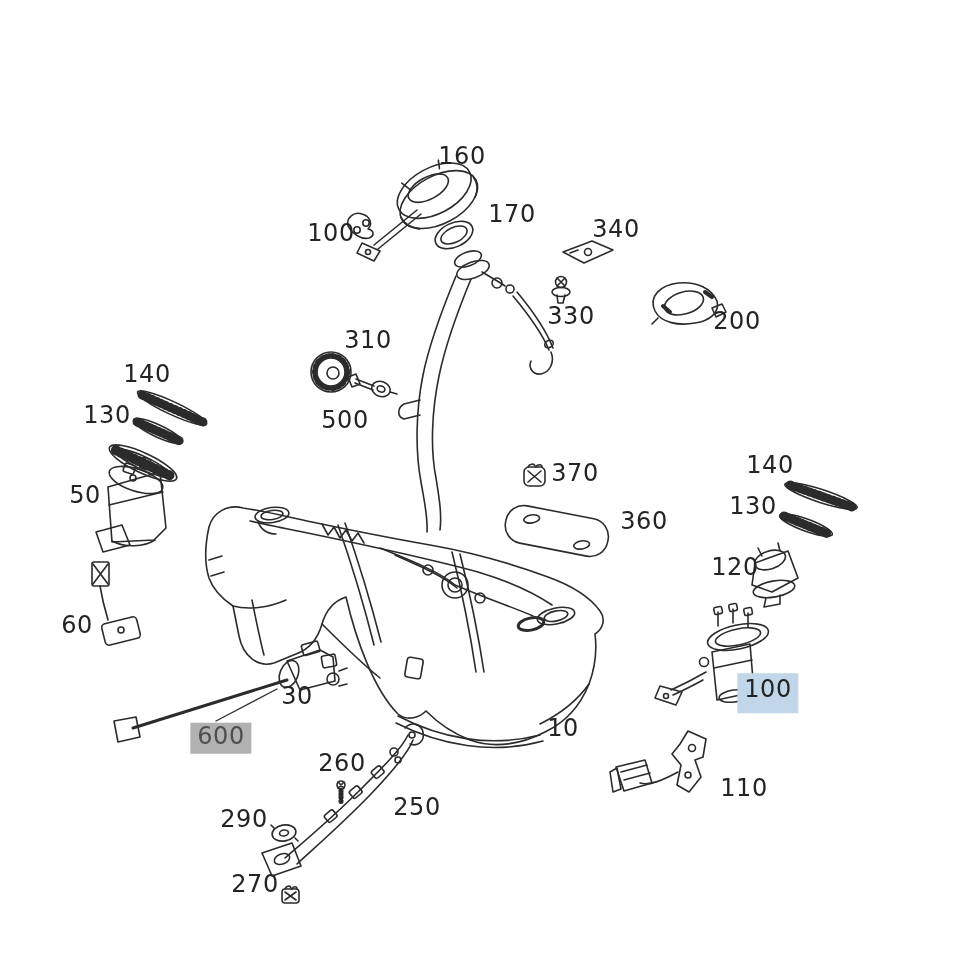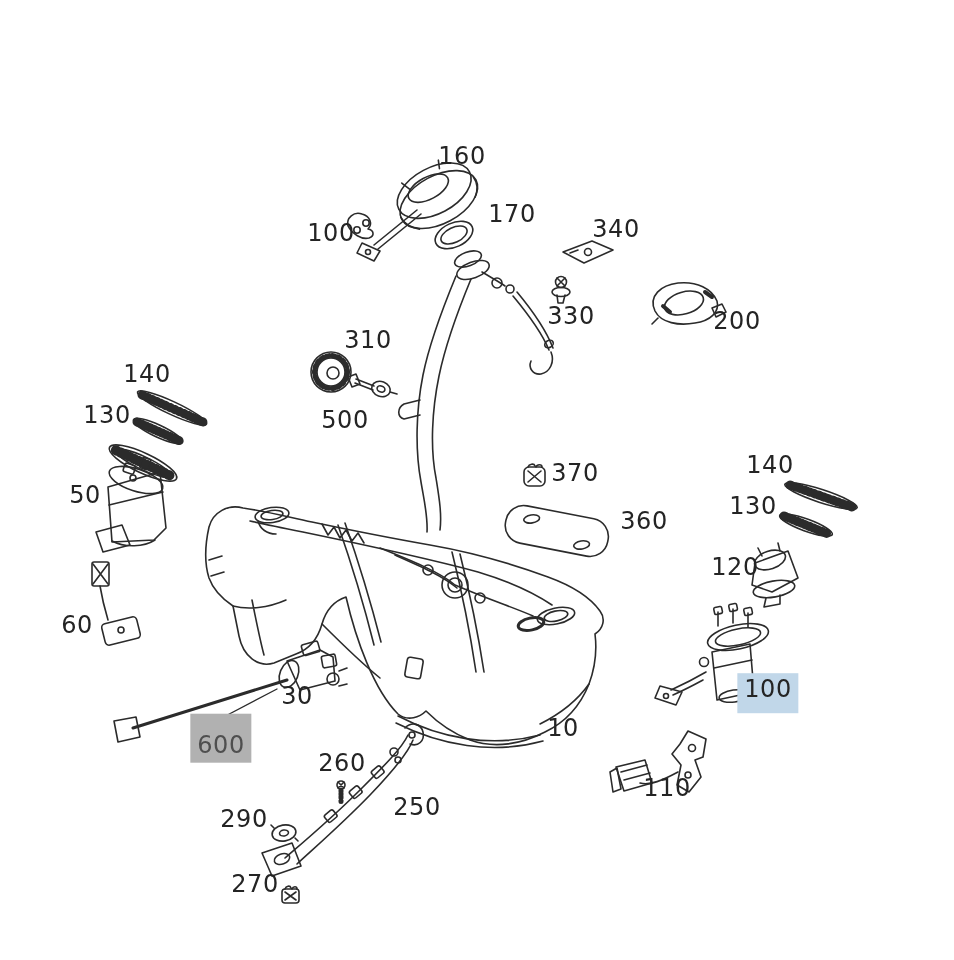--- a/index.html
+++ b/index.html
@@ -23,21 +23,21 @@
     cursor:default;
     user-select:none;
   }
   .part-label.hl-blue{
     background:var(--hl-blue,#c1d7e9);
     padding:3px 7px 9px 7px;
   }
   .part-label.hl-gray{
     background:var(--hl-gray,#b1b1b1);
     color:var(--hl-gray-text,#4f4f4f);
-    padding:18px 7px 3px 7px;
+    padding:0 7px 3px 7px;
   }
 </style>
 </head>
 <body>
 
 <div class="canvas">
 
   <svg class="art" width="954" height="960" viewBox="0 0 954 960" fill="none" stroke="#2b2b2b" stroke-width="1.6" stroke-linecap="round" stroke-linejoin="round">
 
     <g>
@@ -328,16 +328,16 @@
       <div class="part-label" style="left: 753px; top: 507px;">130</div>
       <div class="part-label" style="left: 735px; top: 568px;">120</div>
       <div class="part-label" style="left: 77px; top: 626px;">60</div>
       <div class="part-label" style="left: 297px; top: 697px;">30</div>
       <div class="part-label hl-gray" style="left: 221px; top: 738px;">600</div>
       <div class="part-label" style="left: 563px; top: 729px;">10</div>
       <div class="part-label hl-blue" style="left: 768px; top: 693px;">100</div>
       <div class="part-label" style="left: 336px; top: 764px; margin-left: 6px;">260</div>
       <div class="part-label" style="left: 417px; top: 808px;">250</div>
       <div class="part-label" style="left: 244px; top: 820px;">290</div>
-      <div class="part-label" style="left: 667px; top: 789px;">110</div>
+      <div class="part-label" style="left: 744px; top: 789px;">110</div>
       <div class="part-label" style="left: 255px; top: 885px;">270</div>
     </div>
 </div>
 
 </body></html>

